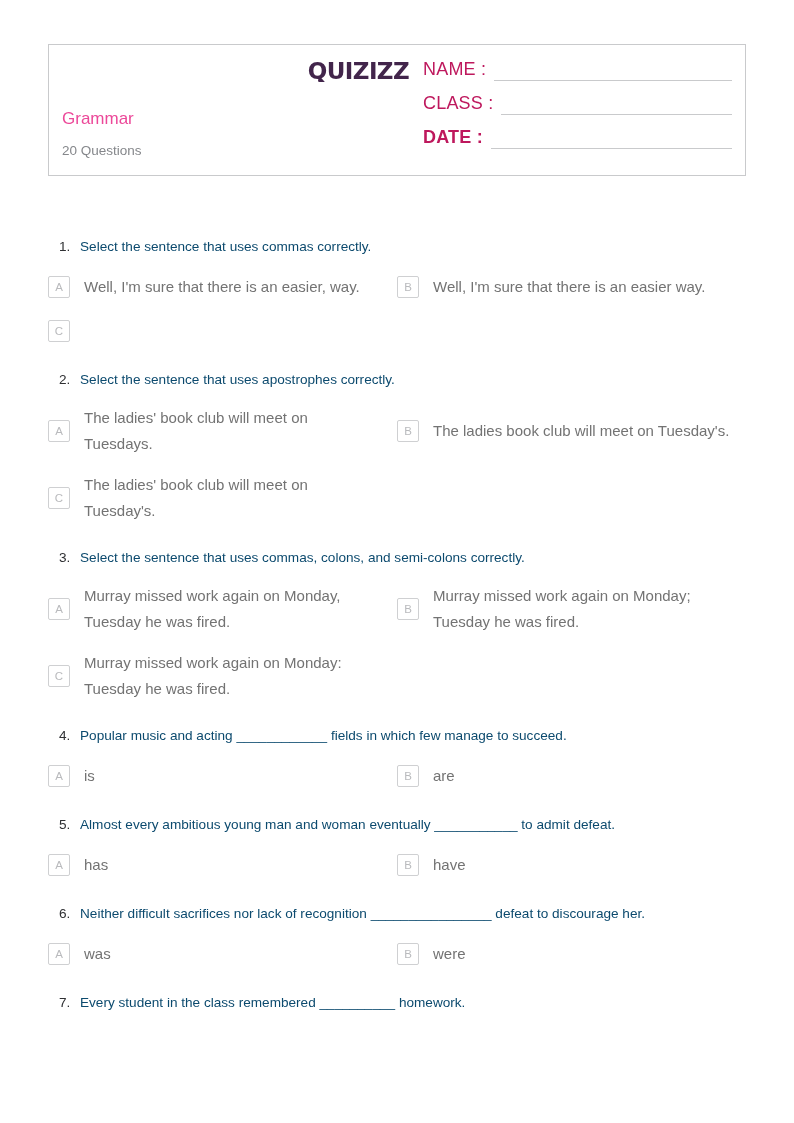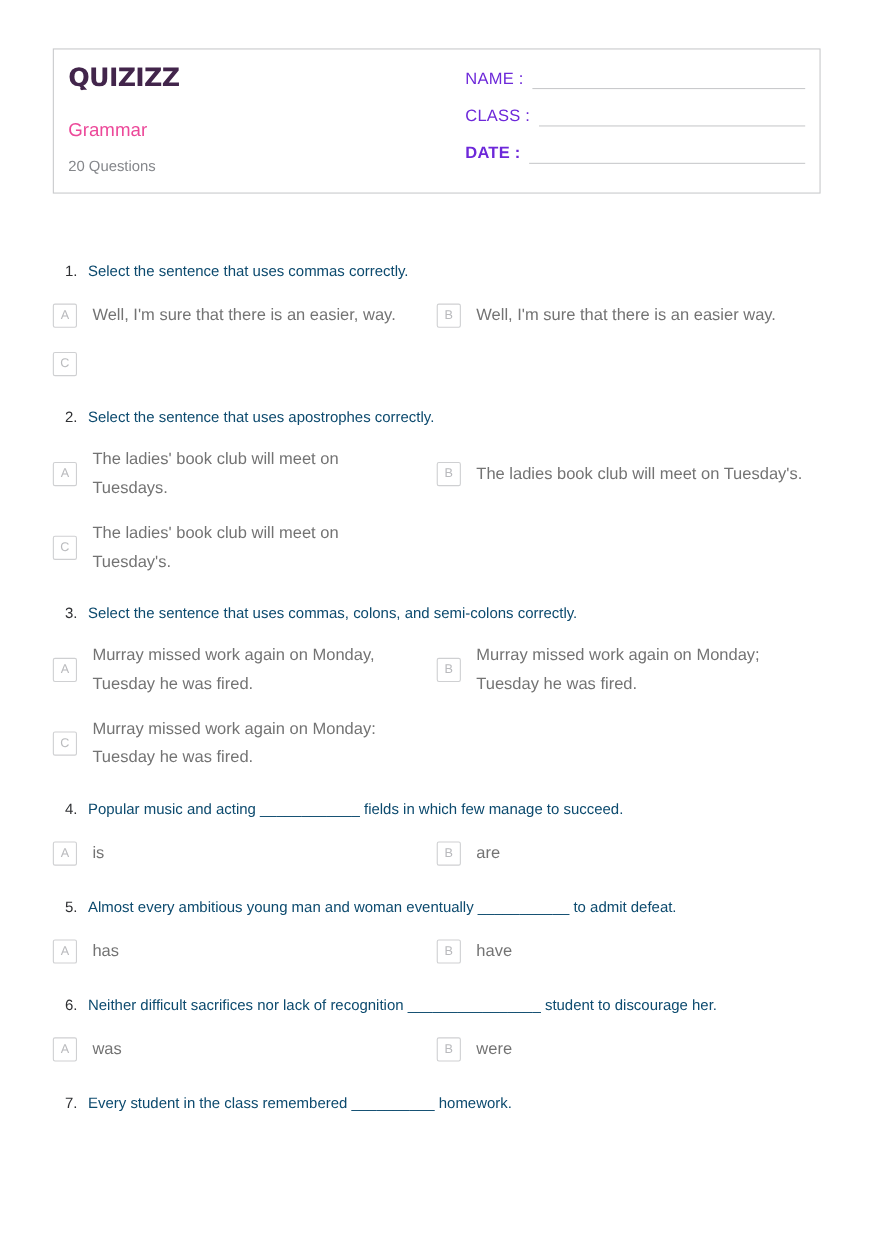--- a/index.html
+++ b/index.html
@@ -24,20 +24,21 @@
     position: relative;
   }
 
   
   .header-card {
     border: 1px solid #c9cacc;
     height: 132px;
     box-sizing: border-box;
     display: flex;
     position: relative;
+    text-align: right;
   }
   .header-left {
     width: 360px;
     box-sizing: border-box;
     padding: 15px 0 0 13px;
     position: relative;
   }
   .logo {
     font-size: 23px;
     font-weight: bold;
@@ -84,22 +85,22 @@
     padding: 14px 13px 0 14px;
   }
   .field-row {
     display: flex;
     align-items: flex-end;
     margin-bottom: 12px;
     height: 22px;
   }
   .field-row:last-child { margin-bottom: 0; font-weight: bold; }
   .field-label {
-    font-size: 15px;
-    color: #6d28d9;
+    font-size: 18px;
+    color: #be185d;
     letter-spacing: 0.2px;
     white-space: nowrap;
     padding-bottom: 1px;
   }
   .field-line {
     flex: 1;
     border-bottom: 1px solid #c9cacc;
     margin-left: 8px;
     height: 18px;
   }
@@ -296,21 +297,21 @@
           <div class="option col-b">
             <div class="opt-letter">B</div>
             <div class="opt-text">have</div>
           </div>
         </div>
       </div>
       <div class="spacer-sm"></div>
       <div class="question-block">
         <div class="q-row">
           <div class="q-num">6.</div>
-          <div class="q-text">Neither difficult sacrifices nor lack of recognition ________________ student to discourage her.</div>
+          <div class="q-text">Neither difficult sacrifices nor lack of recognition ________________ defeat to discourage her.</div>
         </div>
         <div class="options">
           <div class="option col-a">
             <div class="opt-letter">A</div>
             <div class="opt-text">was</div>
           </div>
           <div class="option col-b">
             <div class="opt-letter">B</div>
             <div class="opt-text">were</div>
           </div>

